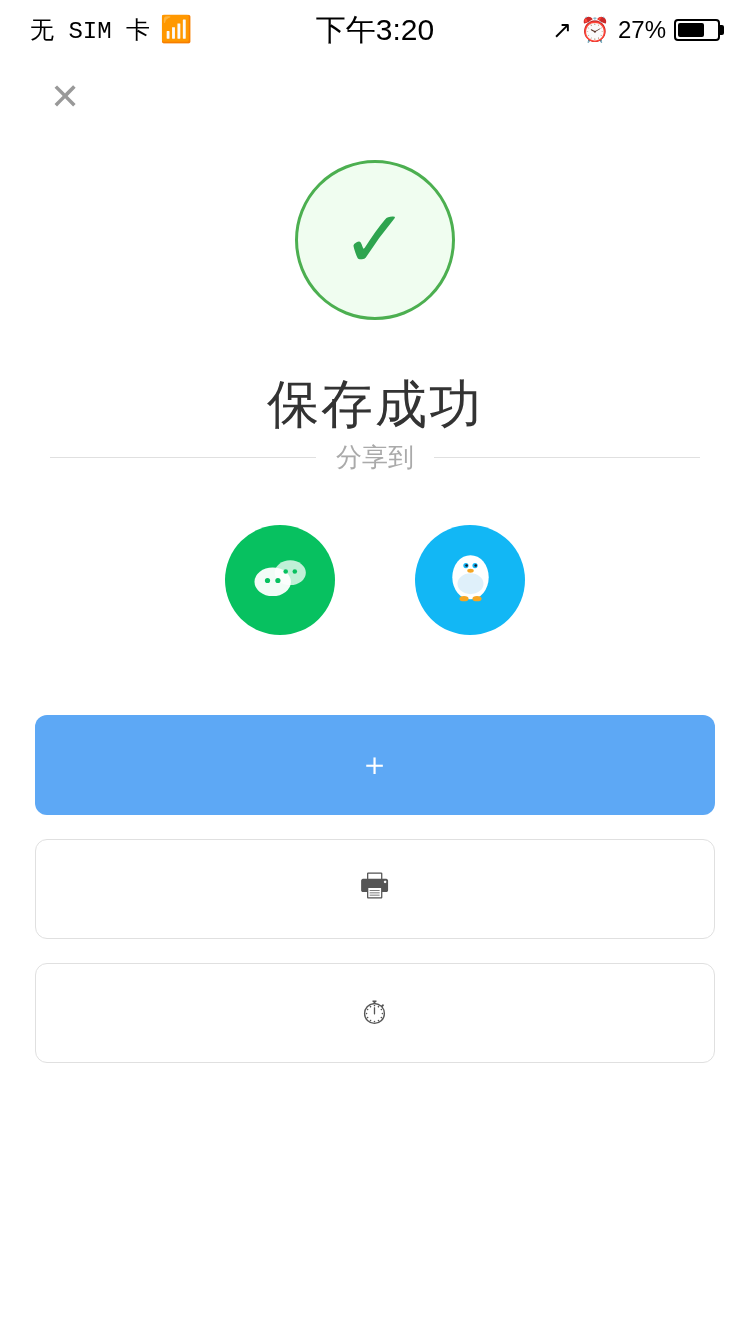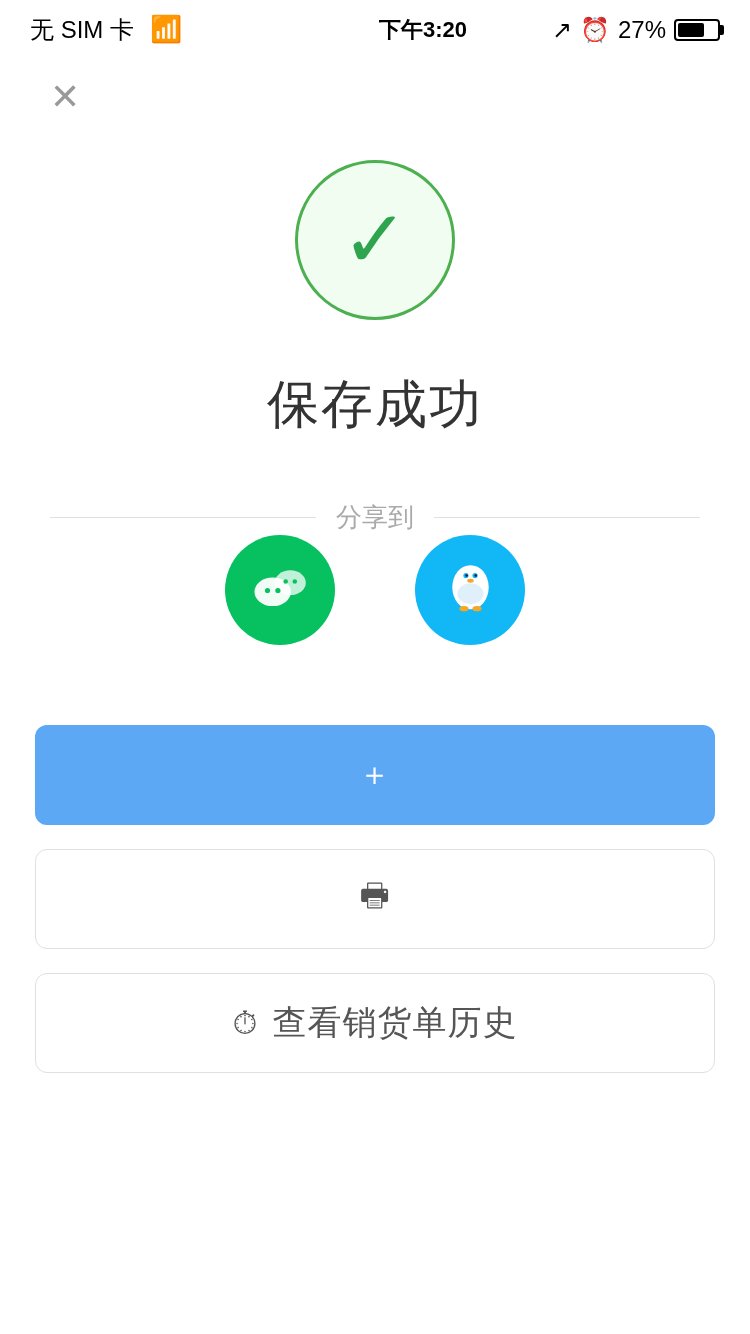--- a/index.html
+++ b/index.html
@@ -21,30 +21,30 @@
       display: flex;
       align-items: center;
       justify-content: space-between;
       padding: 0 30px;
       font-size: 26px;
       color: #000;
     }
     .status-left {
       display: flex;
       align-items: flex-start;
-      gap: 16px;
+      gap: 10px;
       font-size: 24px;
+      font-family: Liberation Mono, monospace;
     }
     .status-center {
-      font-size: 22px;
-      font-weight: 700;
+      font-size: 30px;
+      font-weight: 400;
       position: absolute;
       left: 50%;
       transform: translateX(-50%);
-      margin-left: 48px;
     }
     .status-right {
       display: flex;
       align-items: center;
       gap: 8px;
       font-size: 24px;
     }
     .wifi-icon {
       font-size: 26px;
     }
@@ -118,30 +118,30 @@
       font-size: 80px;
       color: #2ea44f;
       line-height: 1;
     }
 
     
     .success-title {
       font-size: 52px;
       color: #333;
       font-weight: 500;
-      margin-bottom: 60px;
       letter-spacing: 2px;
     }
 
     
     .share-divider {
       width: 100%;
       display: flex;
       align-items: center;
       padding: 0 50px;
+      margin-bottom: 50px;
     }
     .divider-line {
       flex: 1;
       height: 1px;
       background: #e0e0e0;
     }
     .divider-label {
       font-size: 26px;
       color: #aaa;
       padding: 0 20px;
@@ -292,17 +292,16 @@
 
   <div class="action-buttons">
     <button class="btn-primary">
       <span class="btn-icon">＋</span>
     </button>
     <button class="btn-secondary">
       <span class="btn-icon">🖶</span>
     </button>
     <button class="btn-secondary">
       <span class="btn-icon">⏱</span>
-      <span>查看销货单历史</span>
     </button>
   </div>
 
 </div>
 
 </body></html>

